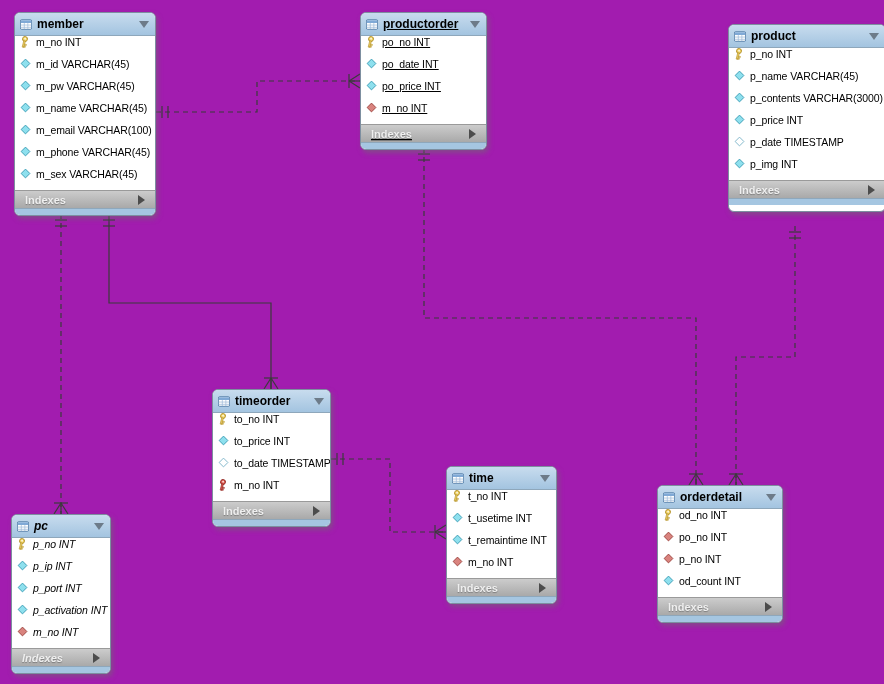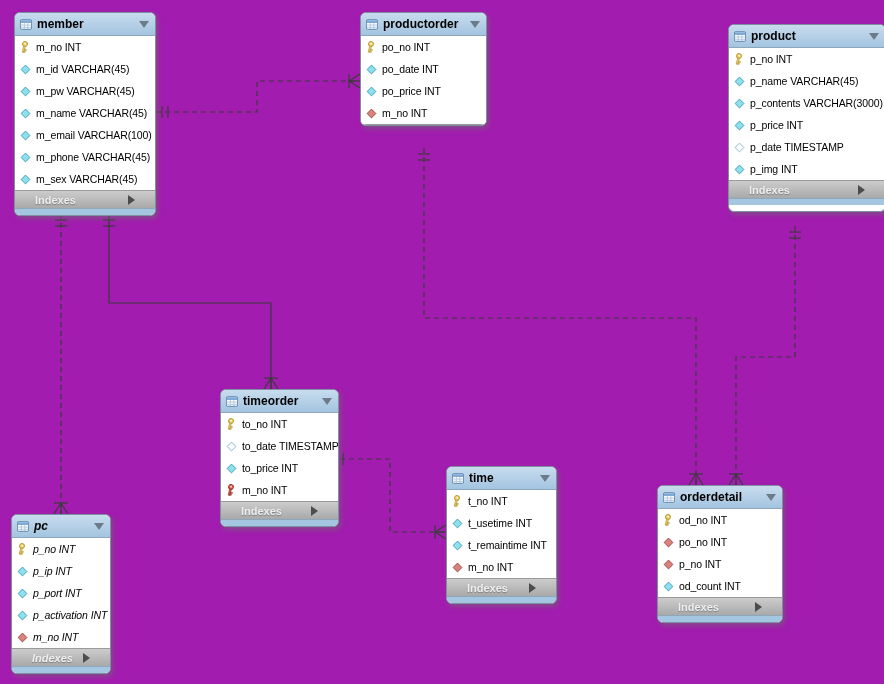--- a/index.html
+++ b/index.html
@@ -13,26 +13,26 @@
   }
   .tbl-hd{
     box-sizing:border-box;height:23px;display:flex;align-items:center;gap:5px;
     padding:0 5px;background:linear-gradient(#c8dcee,#a3c4e0);
     border-bottom:1px solid #8ea7bb;cursor:move;
   }
   .tbl-title{flex:1;font-size:12px;font-weight:bold;color:#000;white-space:nowrap;}
   .hd-arrow{width:0;height:0;border-left:5px solid transparent;border-right:5px solid transparent;
     border-top:7px solid #6d7b89;margin-right:1px;}
   .tbl-body{background:#fff;}
-  .row{box-sizing:border-box;height:22px;display:flex;align-items:center;gap:5px;
+  .row{box-sizing:border-box;height:22px;display:flex;align-items:flex-start;gap:5px;
     padding:0 4px;font-size:10.5px;letter-spacing:-0.1px;color:#000;white-space:nowrap;background:#fff;}
   .fic{width:12px;display:flex;justify-content:center;flex:none;}
   .tbl-ft{
     box-sizing:border-box;height:18px;display:flex;align-items:center;justify-content:space-between;
-    padding:0 20px;background:linear-gradient(#cccccc,#a9a9a9);border-top:1px solid #9a9a9a;
+    padding:0 10px;background:linear-gradient(#cccccc,#a9a9a9);border-top:1px solid #9a9a9a;
     font-size:11px;font-weight:bold;color:#efefef;text-shadow:0 1px 1px rgba(90,90,90,.6);
   }
   .ft-arrow{width:0;height:0;border-top:5px solid transparent;border-bottom:5px solid transparent;
     border-left:7px solid #4c4c4c;}
   .tbl-strip{box-sizing:border-box;height:7px;background:#a5c6e1;border-top:1px solid #8ea7bb;}
 </style>
 </head>
 <body>
 
 <div id="canvas">
@@ -182,21 +182,21 @@
           </span>
        <span>m_sex VARCHAR(45)</span>
      </div>
       </div>
     <div class="tbl-ft">
       <span>Indexes</span>
       <span class="ft-arrow"></span>
     </div>
     <div class="tbl-strip"></div>
     </div>
-    <div class="tbl" style="left: 360px; top: 12px; width: 127px; height: 114px;">
+    <div class="tbl" style="left: 360px; top: 12px; width: 127px; height: 138px; text-decoration: underline;">
     <div class="tbl-hd">
       <span class="fic">
           <svg width="15" height="13" viewBox="0 0 15 13">
     <rect x="0.5" y="0.5" width="14" height="12" rx="1.5" fill="#ffffff" stroke="#44719f"></rect>
     <rect x="1.2" y="1.2" width="12.6" height="3.4" fill="#7fa9d6"></rect>
     <line x1="1" y1="7.2" x2="14" y2="7.2" stroke="#a5bedb" stroke-width="1"></line>
     <line x1="1" y1="10" x2="14" y2="10" stroke="#a5bedb" stroke-width="1"></line>
     <line x1="5.4" y1="4.8" x2="5.4" y2="12.3" stroke="#a5bedb" stroke-width="1"></line>
     <line x1="9.8" y1="4.8" x2="9.8" y2="12.3" stroke="#a5bedb" stroke-width="1"></line>
           </svg>
@@ -320,21 +320,21 @@
           </span>
        <span>p_img INT</span>
      </div>
       </div>
     <div class="tbl-ft">
       <span>Indexes</span>
       <span class="ft-arrow"></span>
     </div>
     <div class="tbl-strip"></div>
     </div>
-    <div class="tbl" style="left: 212px; top: 389px; width: 119px; height: 138px; margin-left: 8px;">
+    <div class="tbl" style="left: 212px; top: 389px; width: 119px; height: 138px;">
     <div class="tbl-hd">
       <span class="fic">
           <svg width="15" height="13" viewBox="0 0 15 13">
     <rect x="0.5" y="0.5" width="14" height="12" rx="1.5" fill="#ffffff" stroke="#44719f"></rect>
     <rect x="1.2" y="1.2" width="12.6" height="3.4" fill="#7fa9d6"></rect>
     <line x1="1" y1="7.2" x2="14" y2="7.2" stroke="#a5bedb" stroke-width="1"></line>
     <line x1="1" y1="10" x2="14" y2="10" stroke="#a5bedb" stroke-width="1"></line>
     <line x1="5.4" y1="4.8" x2="5.4" y2="12.3" stroke="#a5bedb" stroke-width="1"></line>
     <line x1="9.8" y1="4.8" x2="9.8" y2="12.3" stroke="#a5bedb" stroke-width="1"></line>
           </svg>
@@ -353,32 +353,32 @@
     <rect x="5.6" y="8" width="2.2" height="1.1" fill="#f0d264" stroke="#b2922f" stroke-width="0.5"></rect>
     <rect x="5.6" y="10" width="1.6" height="1.1" fill="#f0d264" stroke="#b2922f" stroke-width="0.5"></rect>
   </g>
             </svg>
           </span>
        <span>to_no INT</span>
      </div>
         <div class="row">
        <span class="fic">
             <svg width="11" height="11" viewBox="0 0 11 11">
+    <rect x="2.4" y="2.4" width="6.2" height="6.2" transform="rotate(45 5.5 5.5)" fill="#8ee0ee" stroke="#3e9db5" stroke-width="0.9"></rect>
+            </svg>
+          </span>
+       <span>to_price INT</span>
+     </div>
+        <div class="row">
+       <span class="fic">
+            <svg width="11" height="11" viewBox="0 0 11 11">
     <rect x="2.4" y="2.4" width="6.2" height="6.2" transform="rotate(45 5.5 5.5)" fill="#ffffff" stroke="#7fb6c9" stroke-width="0.9"></rect>
             </svg>
           </span>
        <span>to_date TIMESTAMP</span>
-     </div>
-        <div class="row">
-       <span class="fic">
-            <svg width="11" height="11" viewBox="0 0 11 11">
-    <rect x="2.4" y="2.4" width="6.2" height="6.2" transform="rotate(45 5.5 5.5)" fill="#8ee0ee" stroke="#3e9db5" stroke-width="0.9"></rect>
-            </svg>
-          </span>
-       <span>to_price INT</span>
      </div>
         <div class="row">
        <span class="fic">
             <svg width="11" height="13" viewBox="0 0 11 13">
               <g transform="rotate(14 5 3)">
     <circle cx="5" cy="3" r="2.5" fill="#e05a50" stroke="#8f2b26" stroke-width="0.9"></circle>
     <circle cx="5" cy="2.7" r="0.9" fill="#ffffff" fill-opacity="0.85"></circle>
     <rect x="4.2" y="5" width="1.7" height="6.5" fill="#e05a50" stroke="#8f2b26" stroke-width="0.6"></rect>
     <rect x="5.6" y="8" width="2.2" height="1.1" fill="#e05a50" stroke="#8f2b26" stroke-width="0.5"></rect>
     <rect x="5.6" y="10" width="1.6" height="1.1" fill="#e05a50" stroke="#8f2b26" stroke-width="0.5"></rect>

